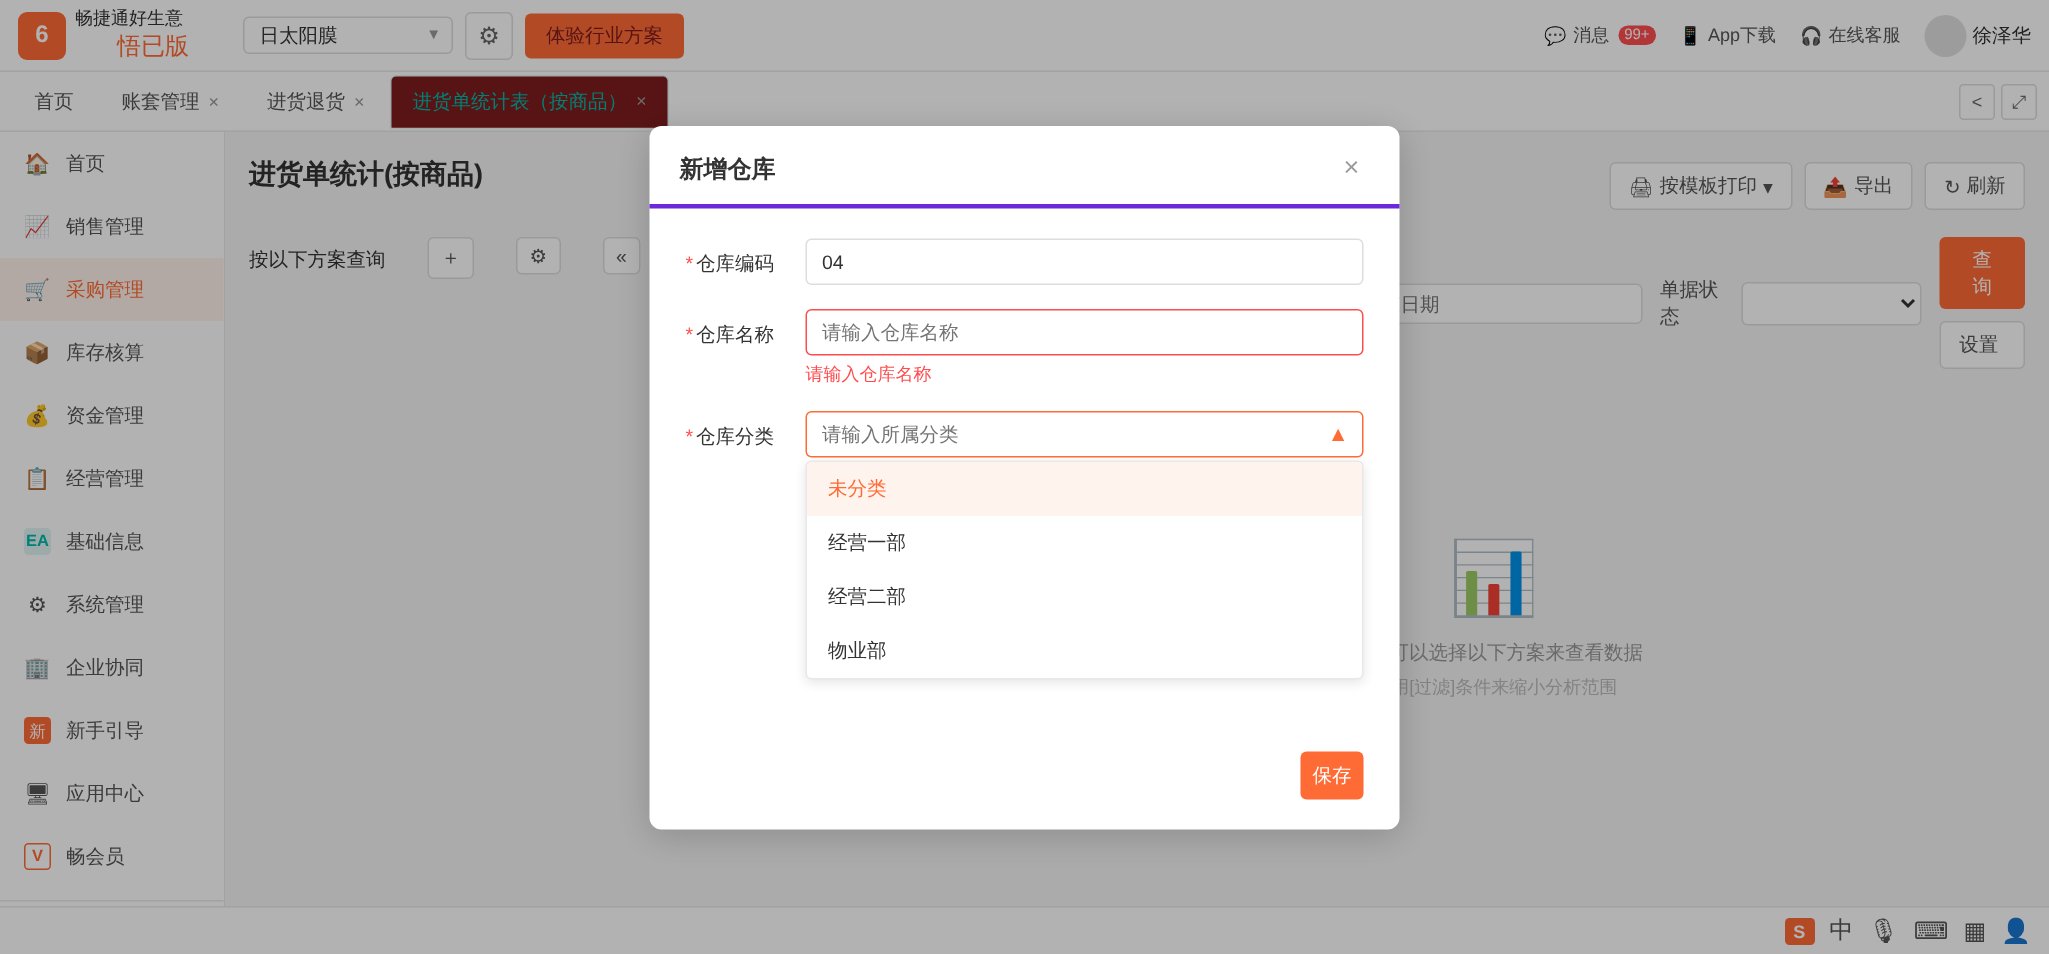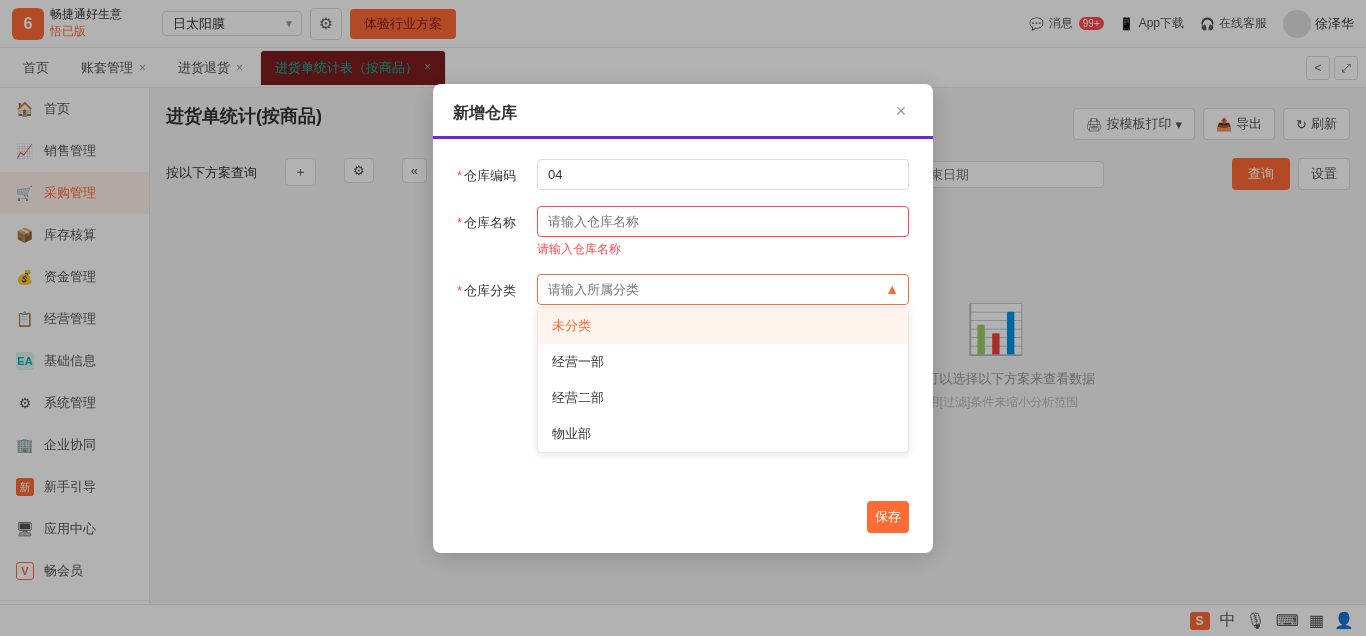--- a/index.html
+++ b/index.html
@@ -26,21 +26,21 @@
       width: 32px;
       height: 32px;
       background: #ff6b35;
       border-radius: 6px;
       display: flex; align-items: center; justify-content: center;
       color: #fff;
       font-size: 16px;
       font-weight: bold;
     }
     .logo-text { font-size: 12px; color: #333; line-height: 1.3; }
-    .logo-sub { font-size: 12px; color: #ff6b35; }
+    .logo-sub { font-size: 16px; color: #ff6b35; margin-left: 28px; }
     .store-selector-wrap {
       position: relative;
       display: flex; align-items: center;
     }
     .store-selector-wrap::after {
       content: '▼';
       font-size: 10px;
       color: #999;
       position: absolute;
       right: 8px;
@@ -604,21 +604,27 @@
       </div>
 
       <div style="flex:1;">
         <div class="filter-row">
           <div class="filter-item">
             <span class="filter-label">付款</span>
             <input class="filter-input" placeholder="开始日期" style="">
             <span style="color:#999;margin:0 4px;">至</span>
             <input class="filter-input" placeholder="结束日期" style="">
           </div>
-          <div style="margin-left:auto;display:flex;gap:8px;">
+          <div class="filter-item">
+            <span class="filter-label">单据状态</span>
+            <select class="filter-select">
+              <option></option>
+            </select>
+          </div>
+          <div style="margin-left:auto;display:flex;gap:8px;flex-direction:column;">
             <button class="btn-primary">查询</button>
             <button class="btn-outline">设置</button>
           </div>
         </div>
         <div class="filter-row">
           <div class="filter-item">
             <span class="filter-label">商品</span>
             <input class="filter-input" placeholder="商品" style="width: 200px;">
             <span style="color:#999;font-size:12px;margin-left:6px;cursor:pointer;">···</span>
           </div>

